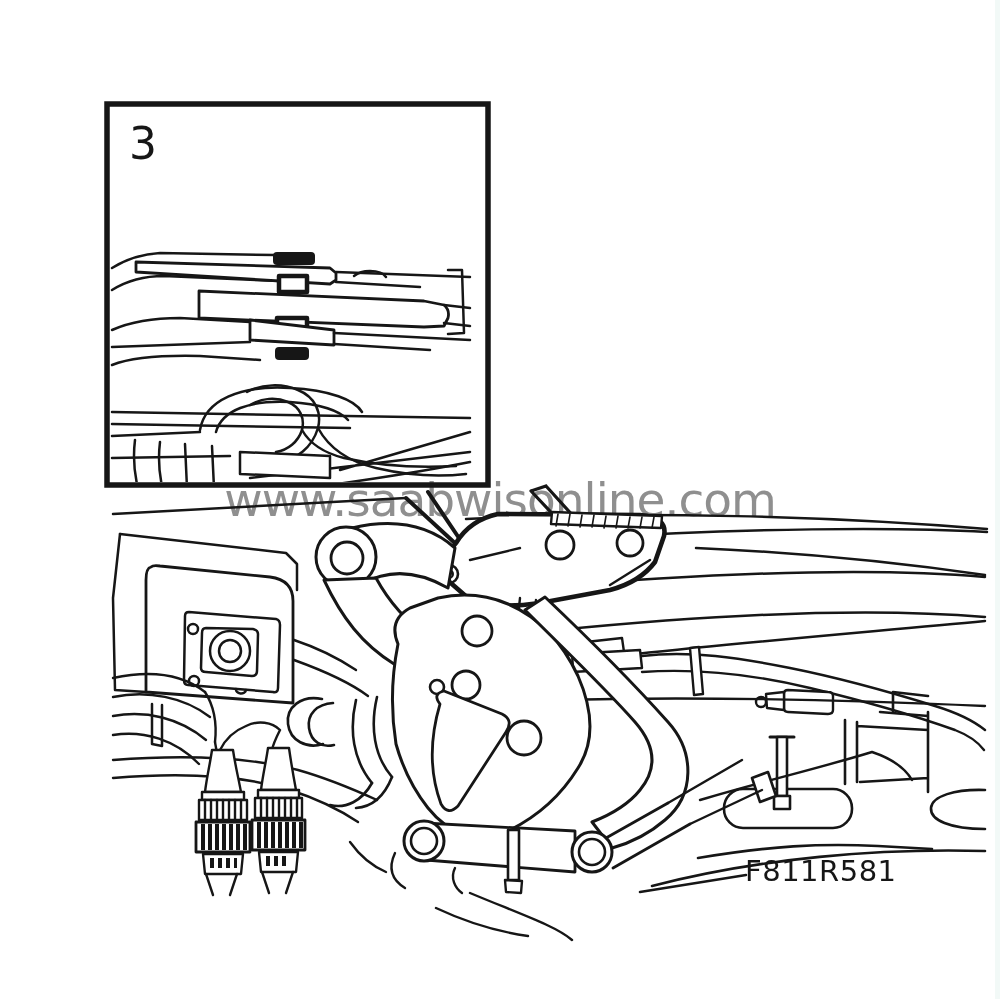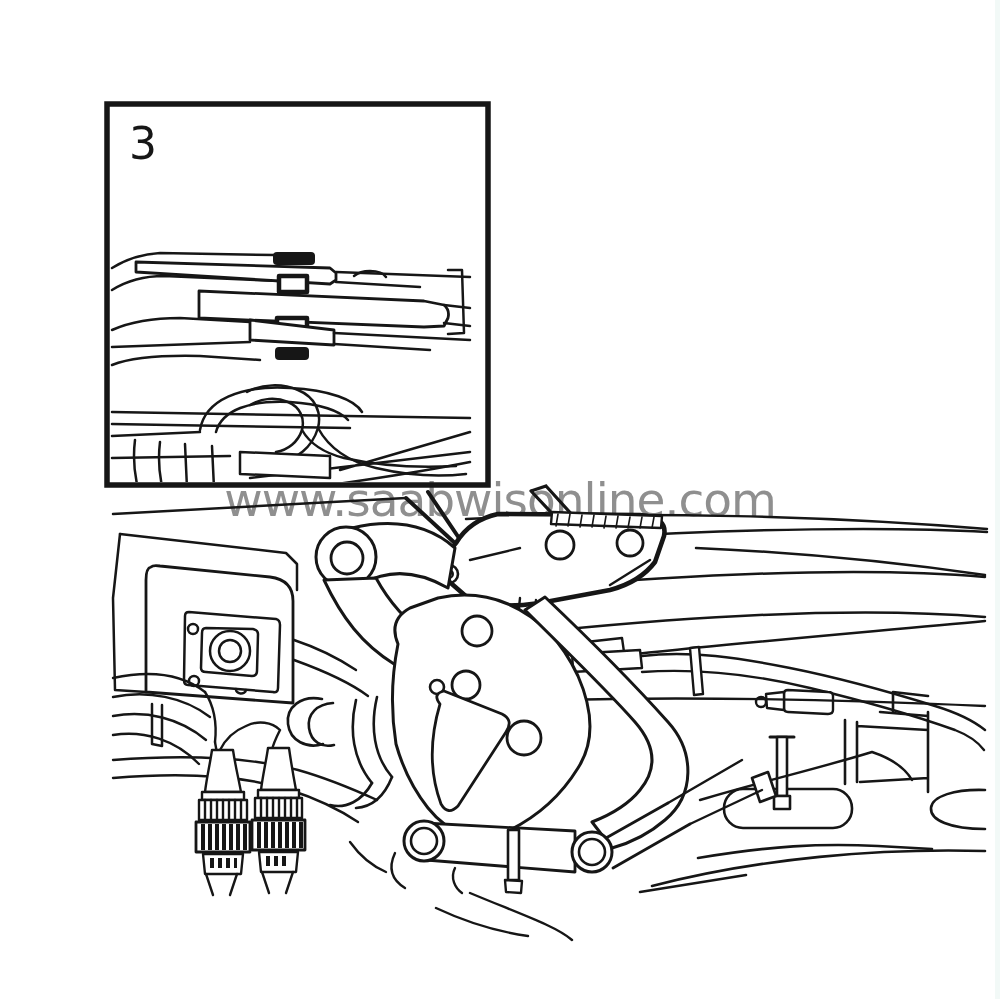--- a/index.html
+++ b/index.html
@@ -240,13 +240,14 @@
 
         <path d="M135,440 C133,456 134,470 137,484 M160,442 C158,458 159,472 162,486 M185,444 L187,488 M212,446 L214,488"></path>
         <path d="M112,436 L200,432 M112,458 L230,456"></path>
         <path d="M240,452 L330,456 L330,478 L240,474 Z" fill="#ffffff"></path>
       </g>
       <rect x="107" y="104" width="381" height="381" fill="none" stroke="#161616" stroke-width="5.5"></rect>
     </g>
   </svg>
 
   <div class="inset-label">3</div>
+  <div class="figure-code">F811R581</div>
 </div>
 
 </body></html>

